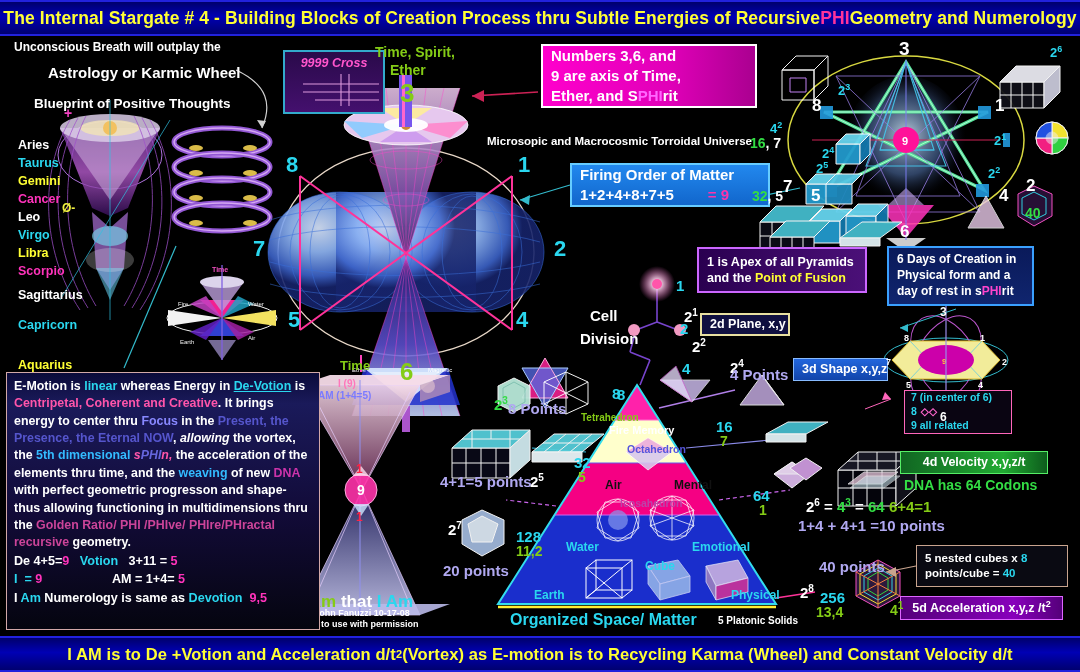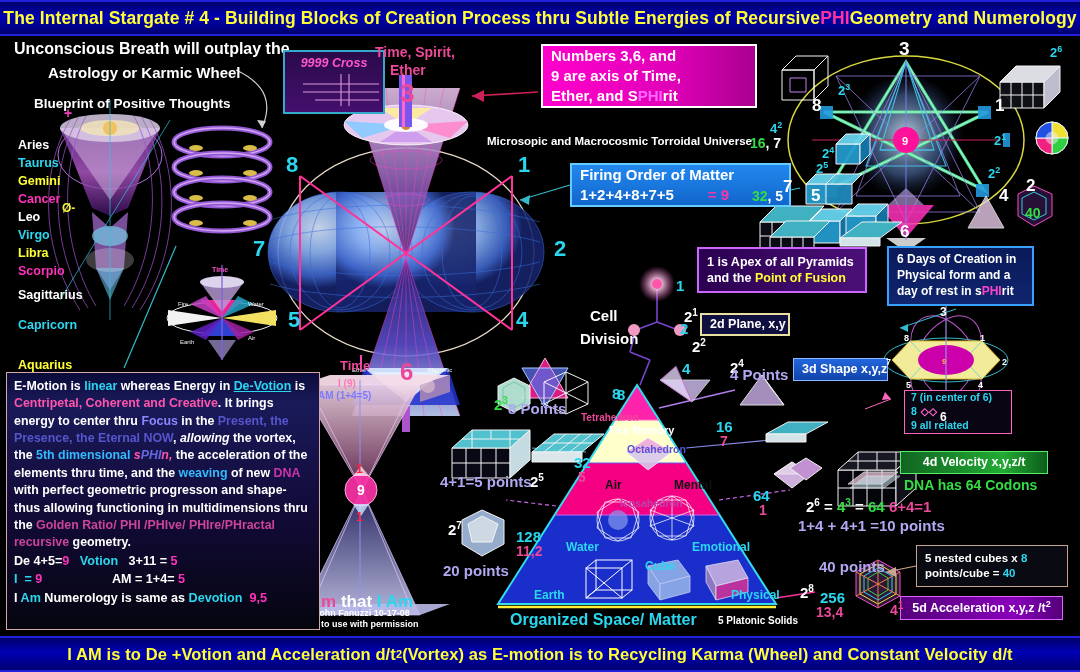--- a/index.html
+++ b/index.html
@@ -28,35 +28,35 @@
     white-space: nowrap;
   }
   #title-top { top: 0; height: 36px; font-size: 17.5px; }
   #title-bottom { top: 636px; height: 36px; font-size: 16.5px; }
   .phi-pink { color: #ff3399; }
   
   .txt { position: absolute; white-space: nowrap; font-weight: bold; line-height: 1.18; }
   .w { color: #ffffff; }
   .c { color: #2ad7ef; }
   .y { color: #ffff33; }
-  .m { color: #ec4899; }
+  .m { color: #84cc16; }
   .g { color: #33dd44; }
   .lav { color: #b0a8f0; }
   
   .panel { position: absolute; }
   .panel-inner { width: 100%; height: 100%; display: flex; flex-direction: column;
     justify-content: center; padding: 4px 8px; }
   .panel .line { white-space: nowrap; font-weight: bold; line-height: 1.32; }
 
   #box-numbers { left: 541px; top: 44px; width: 216px; height: 64px;
      background: linear-gradient(to right,#ff00cc 0%, #e000b8 60%, #aa0090 100%);
      border: 2px solid #ffffff; }
   #box-numbers .line { color: #fff; font-size: 15px; }
 
-  #box-firing { left: 570px; top: 163px; width: 221px; height: 44px;
+  #box-firing { left: 570px; top: 163px; width: 200px; height: 44px;
      background: linear-gradient(to bottom,#2288ee 0%, #1166cc 100%);
      border: 2px solid #66ccff; }
   #box-firing .line { color: #ffffff; font-size: 15px; }
 
   #box-9999 { left: 283px; top: 50px; width: 102px; height: 64px;
      background: linear-gradient(to bottom,#2a0a4a 0%, #44106e 100%);
      border: 2px solid #33aacc; }
   #box-9999 .l9 { color: #ff55cc; font-size: 12.5px; font-weight: bold;
      font-style: italic; text-align: center; margin-bottom: 2px; }
 
@@ -595,21 +595,21 @@
     <g stroke="#33bbcc" stroke-width="1.2" fill="none">
       <path d="M752 198 L800 188"></path>
     </g>
     <path d="M752 198 l10 -5 l0 10 z" fill="#33bbcc"></path>
     <g stroke="#c9a48e" stroke-width="1.2" fill="none">
       <path d="M916 566 L886 572"></path>
     </g>
     <path d="M886 572 l10 -5 l0 10 z" fill="#c9a48e"></path>
   </svg>
 
-  <div class="txt w" style="left:14px; top:40px; font-size:16px;">Unconscious Breath will outplay the</div>
+  <div class="txt w" style="left:14px; top:40px; font-size:12px;">Unconscious Breath will outplay the</div>
   <div class="txt w" style="left:48px; top:64px; font-size:15px;">Astrology or Karmic Wheel</div>
   <div class="txt w" style="left:34px; top:96px; font-size:13.5px;">Blueprint of Positive Thoughts</div>
 
   <div id="zodiac-list">
       <div class="txt" style="left: 18px; top: 138px; font-size: 12.5px; color: rgb(255, 255, 255);">Aries</div>
       <div class="txt" style="left: 18px; top: 156px; font-size: 12.5px; color: rgb(42, 215, 239);">Taurus</div>
       <div class="txt" style="left: 18px; top: 174px; font-size: 12.5px; color: rgb(255, 255, 51);">Gemini</div>
       <div class="txt" style="left: 18px; top: 192px; font-size: 12.5px; color: rgb(255, 51, 187);">Cancer</div>
       <div class="txt" style="left: 18px; top: 210px; font-size: 12.5px; color: rgb(255, 255, 255);">Leo</div>
       <div class="txt" style="left: 18px; top: 228px; font-size: 12.5px; color: rgb(42, 215, 239);">Virgo</div>

